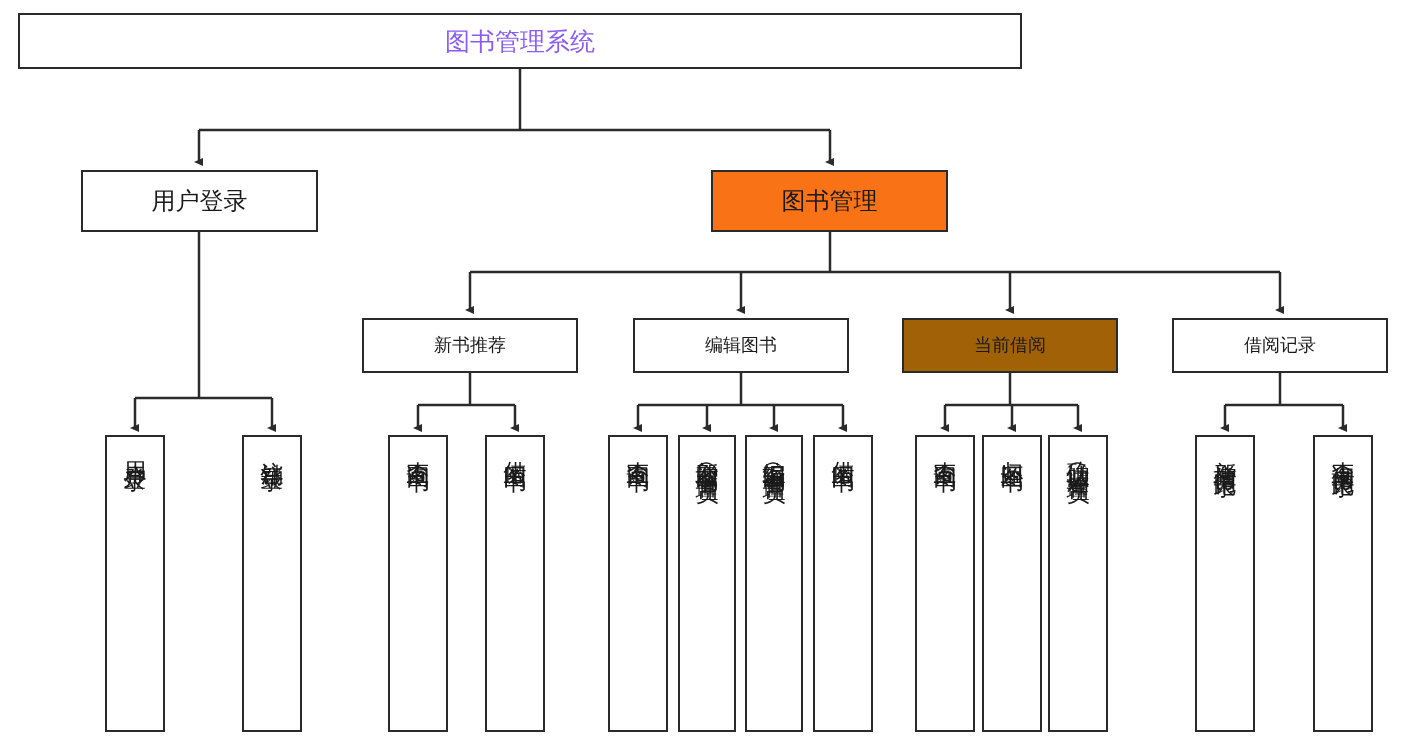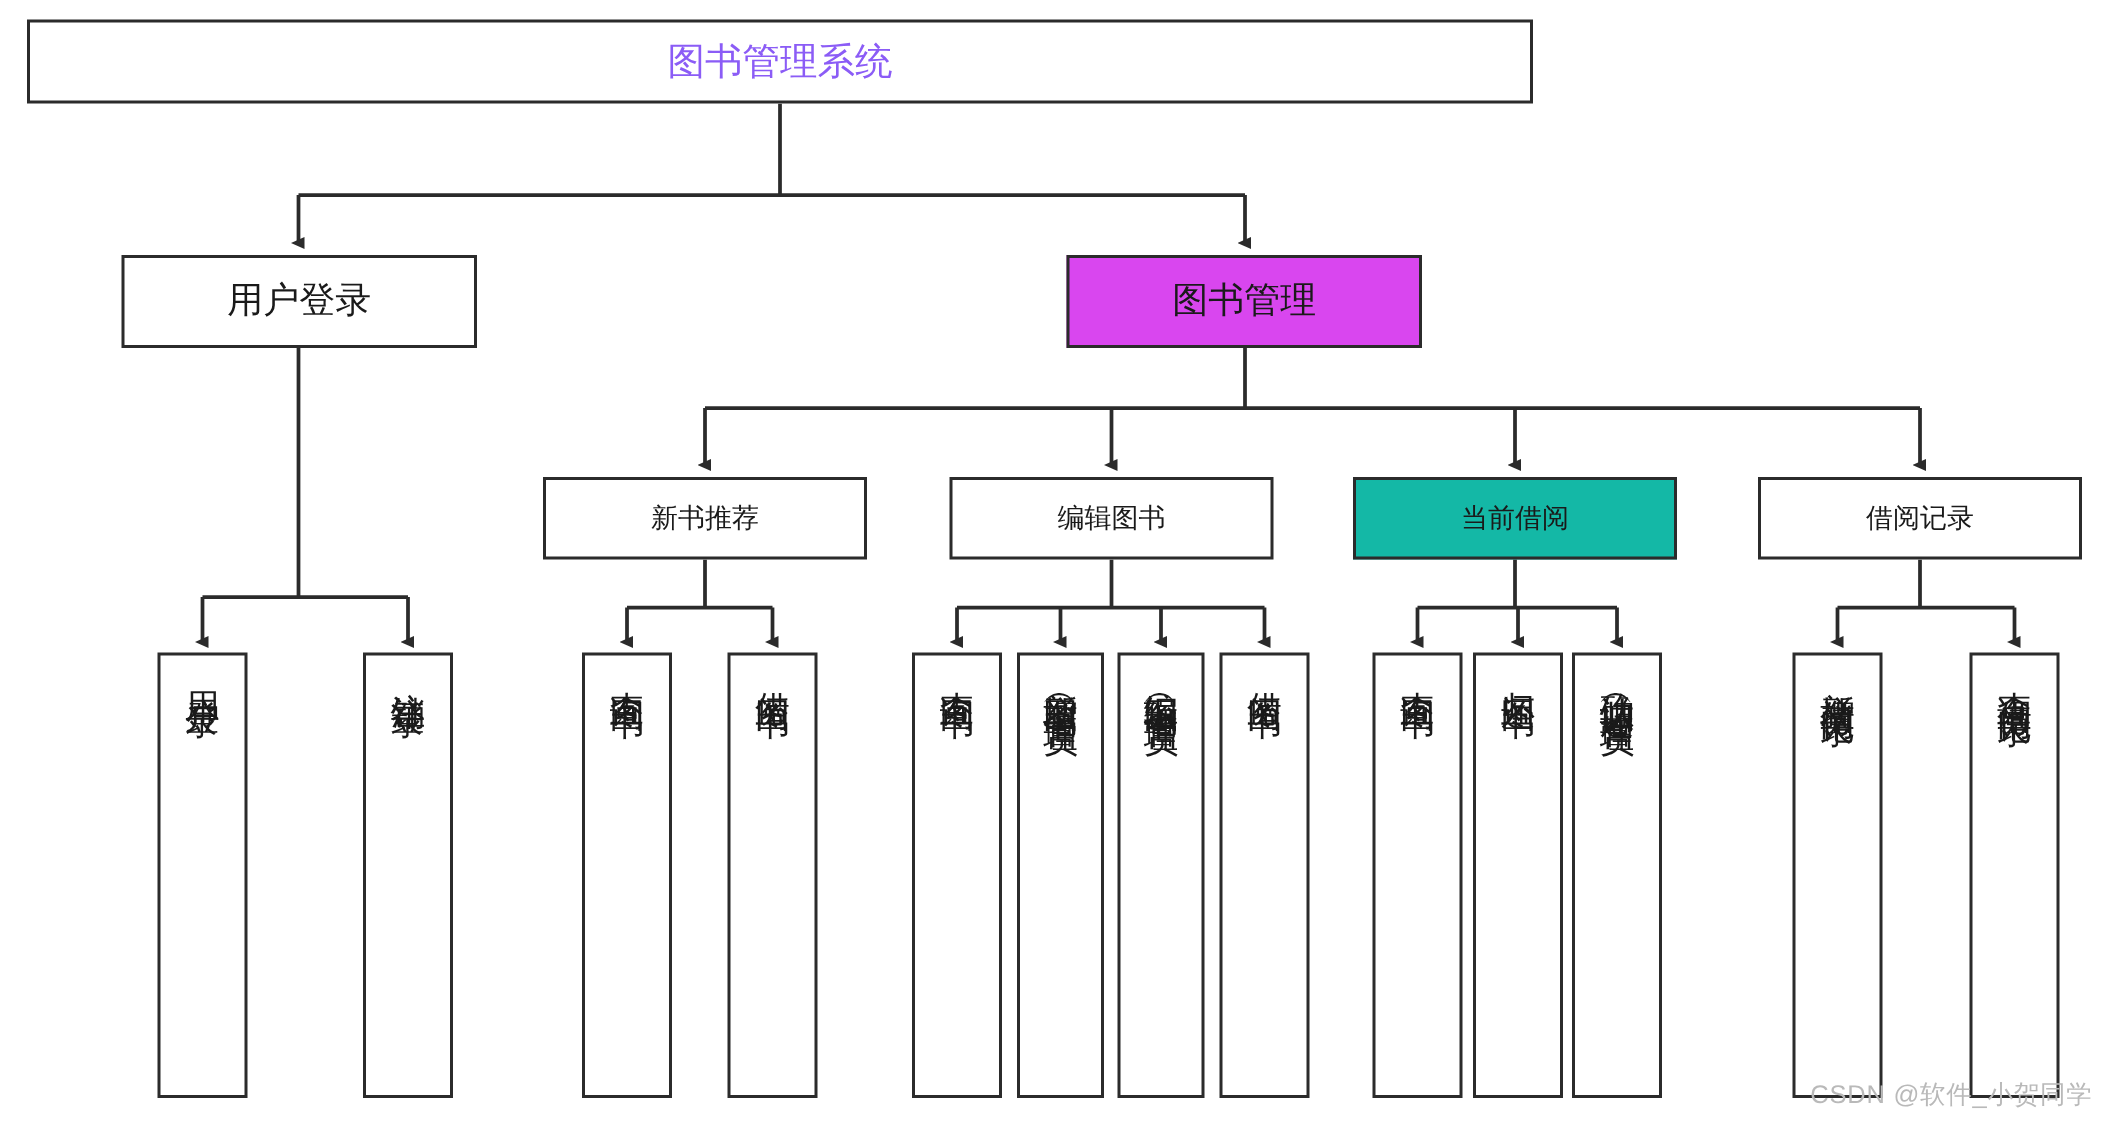--- a/index.html
+++ b/index.html
@@ -142,31 +142,31 @@
     </g>
   </svg>
 
   <div class="node horizontal level-root" style="left: 18px; top: 13px; width: 1004px; height: 56px; border-color: rgb(43, 43, 43); background: rgb(255, 255, 255);">
     <span class="node-label" style="color: #8b5cf6;">图书管理系统</span>
   </div>
 
   <div class="node horizontal level-2" style="left: 81px; top: 170px; width: 237px; height: 62px; border-color: rgb(43, 43, 43); background: rgb(255, 255, 255);">
     <span class="node-label" style="color: rgb(26, 26, 26);">用户登录</span>
   </div>
-  <div class="node horizontal level-2" style="left: 711px; top: 170px; width: 237px; height: 62px; border-color: rgb(43, 43, 43); background: #d946ef;">
+  <div class="node horizontal level-2" style="left: 711px; top: 170px; width: 237px; height: 62px; border-color: rgb(43, 43, 43); background: #f97316;">
     <span class="node-label" style="color: rgb(26, 26, 26);">图书管理</span>
   </div>
 
   <div class="node horizontal level-3" style="left: 362px; top: 318px; width: 216px; height: 55px; border-color: rgb(43, 43, 43); background: rgb(255, 255, 255);">
     <span class="node-label" style="color: rgb(26, 26, 26);">新书推荐</span>
   </div>
   <div class="node horizontal level-3" style="left: 633px; top: 318px; width: 216px; height: 55px; border-color: rgb(43, 43, 43); background: rgb(255, 255, 255);">
     <span class="node-label" style="color: rgb(26, 26, 26);">编辑图书</span>
   </div>
-  <div class="node horizontal level-3" style="left: 902px; top: 318px; width: 216px; height: 55px; border-color: rgb(43, 43, 43); background: #14b8a6;">
+  <div class="node horizontal level-3" style="left: 902px; top: 318px; width: 216px; height: 55px; border-color: rgb(43, 43, 43); background: #a16207;">
     <span class="node-label" style="color: rgb(26, 26, 26);">当前借阅</span>
   </div>
   <div class="node horizontal level-3" style="left: 1172px; top: 318px; width: 216px; height: 55px; border-color: rgb(43, 43, 43); background: rgb(255, 255, 255);">
     <span class="node-label" style="color: rgb(26, 26, 26);">借阅记录</span>
   </div>
 
   <div class="node vertical leaf" style="left: 105px; top: 435px; width: 60px; height: 297px; border-color: rgb(43, 43, 43); background: rgb(255, 255, 255);">
     <span class="node-label" style="color: rgb(26, 26, 26);">用户登录</span>
   </div>
   <div class="node vertical leaf" style="left: 242px; top: 435px; width: 60px; height: 297px; border-color: rgb(43, 43, 43); background: rgb(255, 255, 255);">
@@ -199,15 +199,14 @@
   <div class="node vertical leaf" style="left: 1048px; top: 435px; width: 60px; height: 297px; border-color: rgb(43, 43, 43); background: rgb(255, 255, 255);">
     <span class="node-label" style="color: rgb(26, 26, 26);">确认归还（管理员）</span>
   </div>
   <div class="node vertical leaf" style="left: 1195px; top: 435px; width: 60px; height: 297px; border-color: rgb(43, 43, 43); background: rgb(255, 255, 255);">
     <span class="node-label" style="color: rgb(26, 26, 26);">新增借阅记录</span>
   </div>
   <div class="node vertical leaf" style="left: 1313px; top: 435px; width: 60px; height: 297px; border-color: rgb(43, 43, 43); background: rgb(255, 255, 255);">
     <span class="node-label" style="color: rgb(26, 26, 26);">查询借阅记录</span>
   </div>
 
-  <div class="watermark" style="color: rgb(185, 185, 185);">CSDN @软件_小贺同学</div>
 
 </div>
 
 </body></html>

